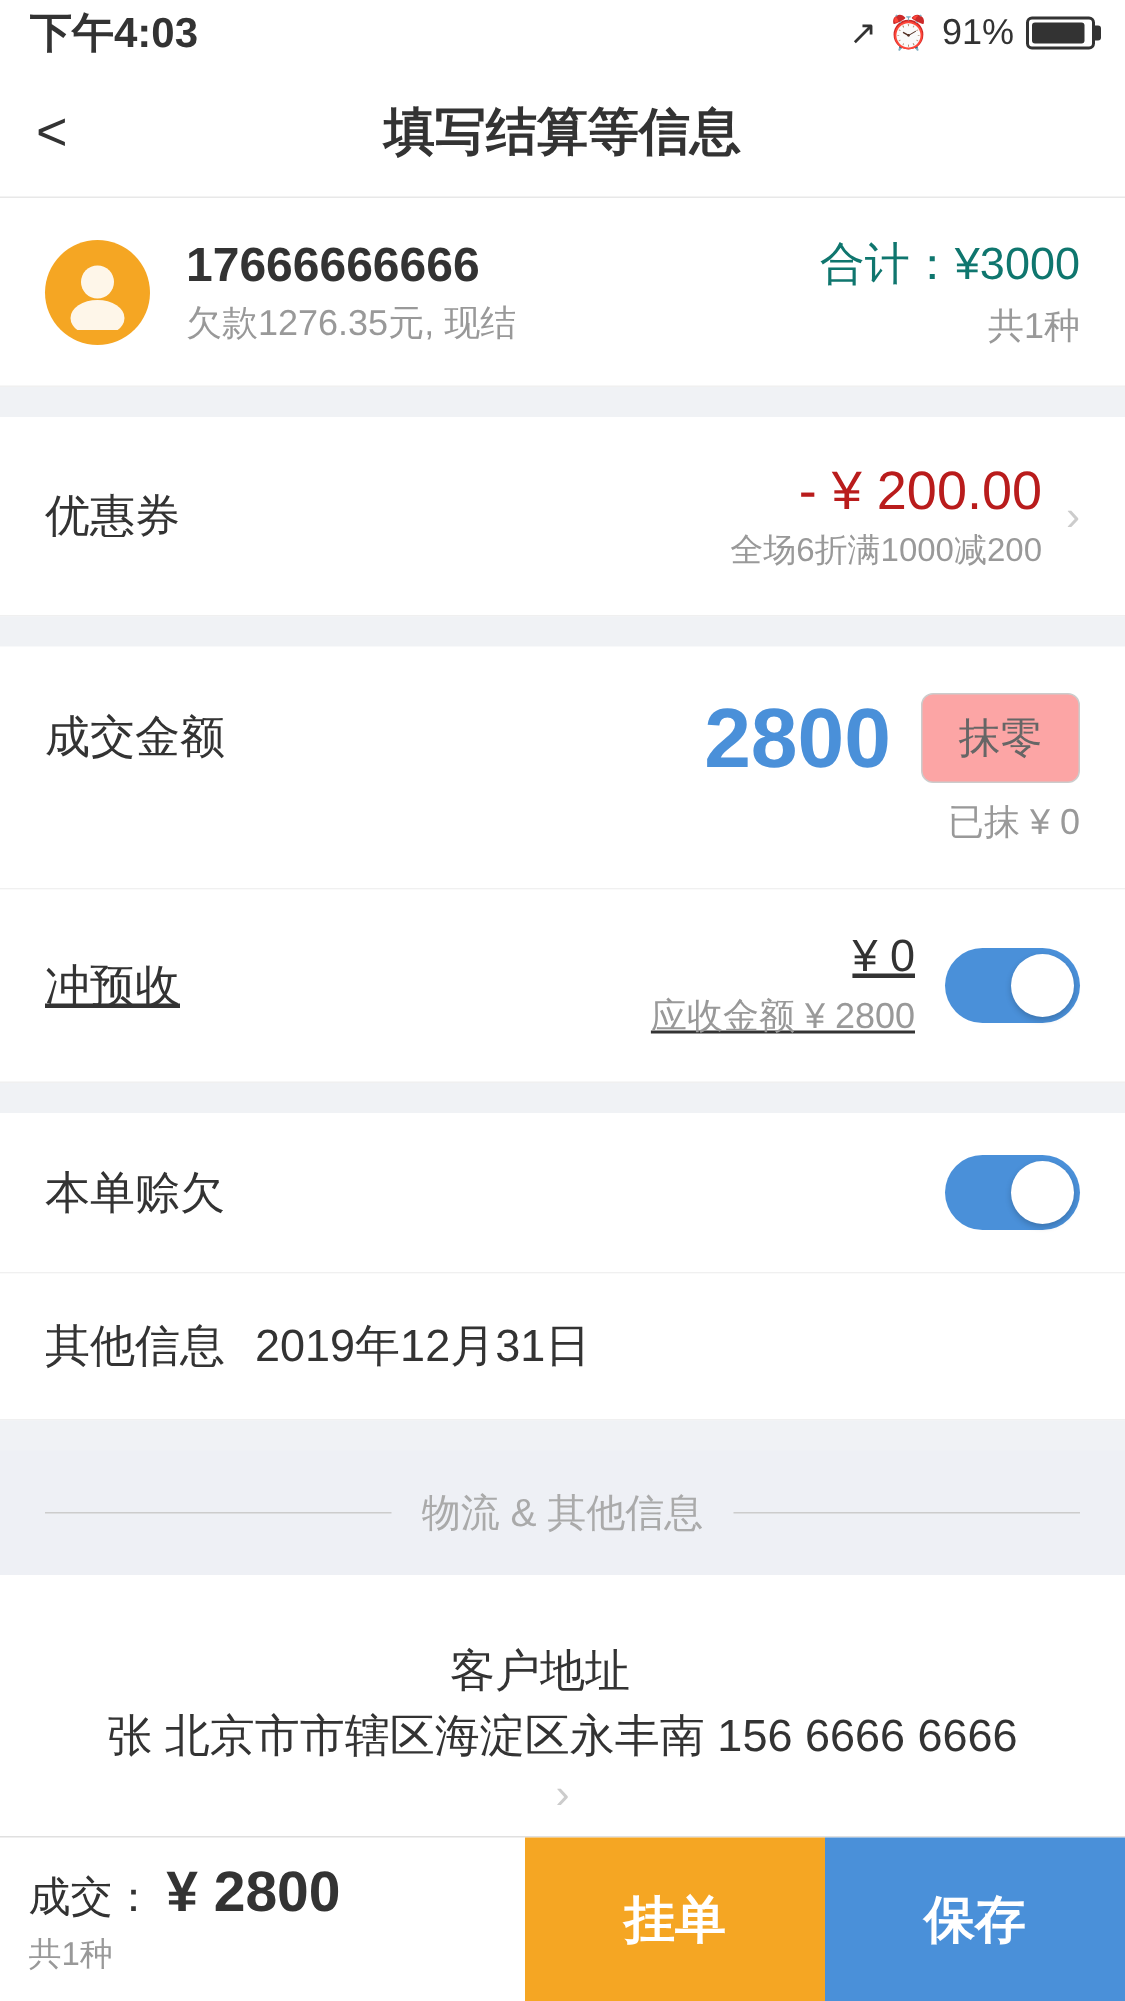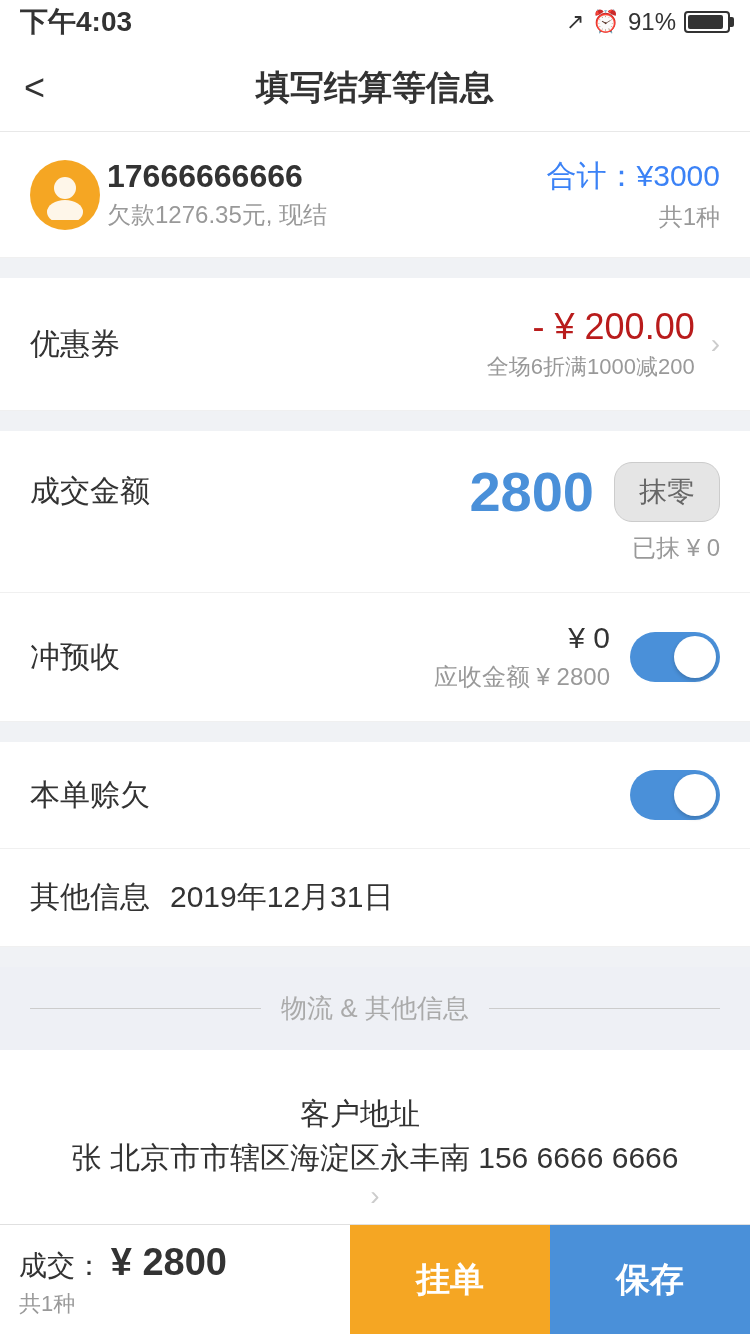--- a/index.html
+++ b/index.html
@@ -104,21 +104,21 @@
       padding: 24px 30px;
       display: flex;
       align-items: center;
       justify-content: space-between;
       margin-top: 0;
       border-bottom: 1px solid #f0f0f0;
     }
     .customer-left {
       display: flex;
       align-items: center;
-      gap: 7px;
+      gap: 24px;
     }
     .avatar {
       width: 70px;
       height: 70px;
       border-radius: 50%;
       background: #f5a623;
       display: flex;
       align-items: center;
       justify-content: center;
       overflow: hidden;
@@ -136,21 +136,21 @@
     .customer-note {
       font-size: 24px;
       color: #999;
       margin-top: 4px;
     }
     .customer-right {
       text-align: right;
     }
     .total-amount {
       font-size: 30px;
-      color: #3b82f6;
+      color: #0f766e;
       font-weight: 500;
     }
     .total-count {
       font-size: 24px;
       color: #999;
       margin-top: 4px;
     }
 
     
     .section-gap {
@@ -213,39 +213,40 @@
       font-weight: 600;
       color: #4a90d9;
     }
     .deal-right {
       display: flex;
       align-items: center;
       gap: 20px;
     }
     .round-zero-btn {
       border: 1.5px solid #ccc;
-      border-radius: 18px;
+      border-radius: 8px;
       padding: 10px 24px;
       font-size: 28px;
       color: #666;
-      background: #e5e5e5;
+      background: #fca5a5;
       cursor: pointer;
     }
     .deal-sub {
       font-size: 24px;
       color: #999;
       margin-top: 8px;
       text-align: right;
     }
 
     
     .prereceive-section {
       background: #fff;
       padding: 28px 30px;
       border-bottom: 1px solid #f0f0f0;
+      text-decoration: underline;
     }
     .prereceive-row {
       display: flex;
       align-items: center;
       justify-content: space-between;
     }
     .prereceive-right {
       display: flex;
       align-items: center;
       gap: 20px;

